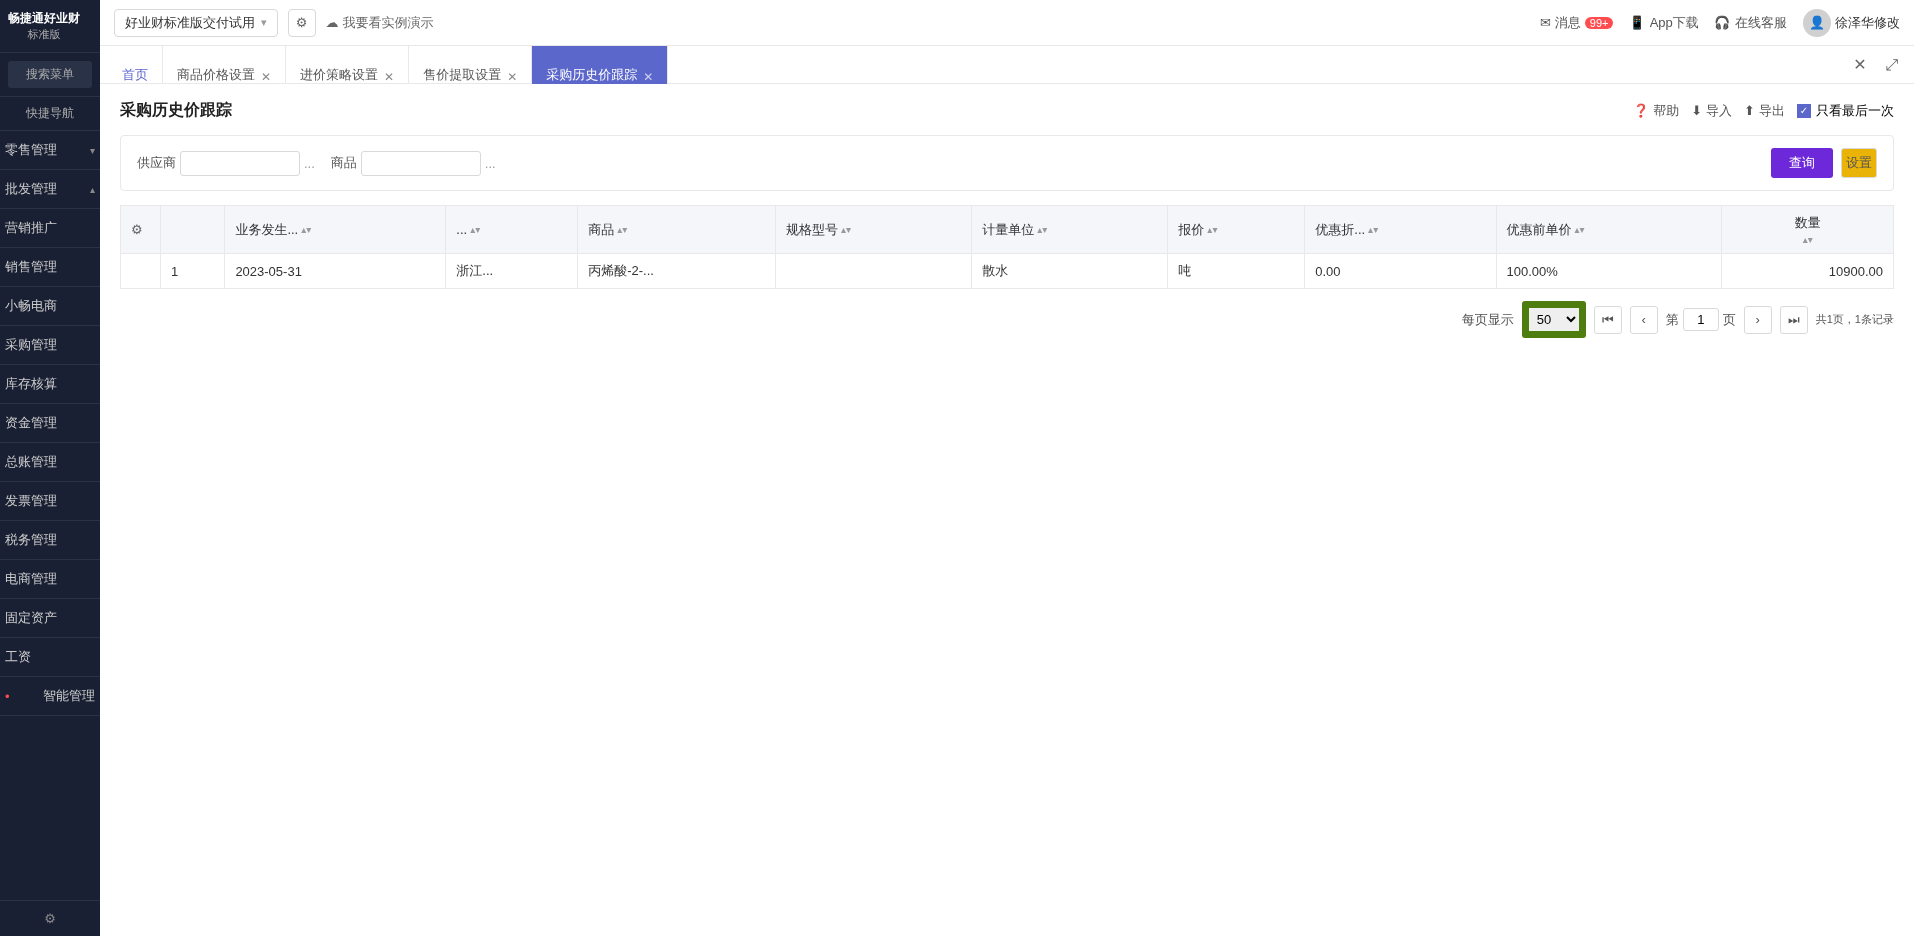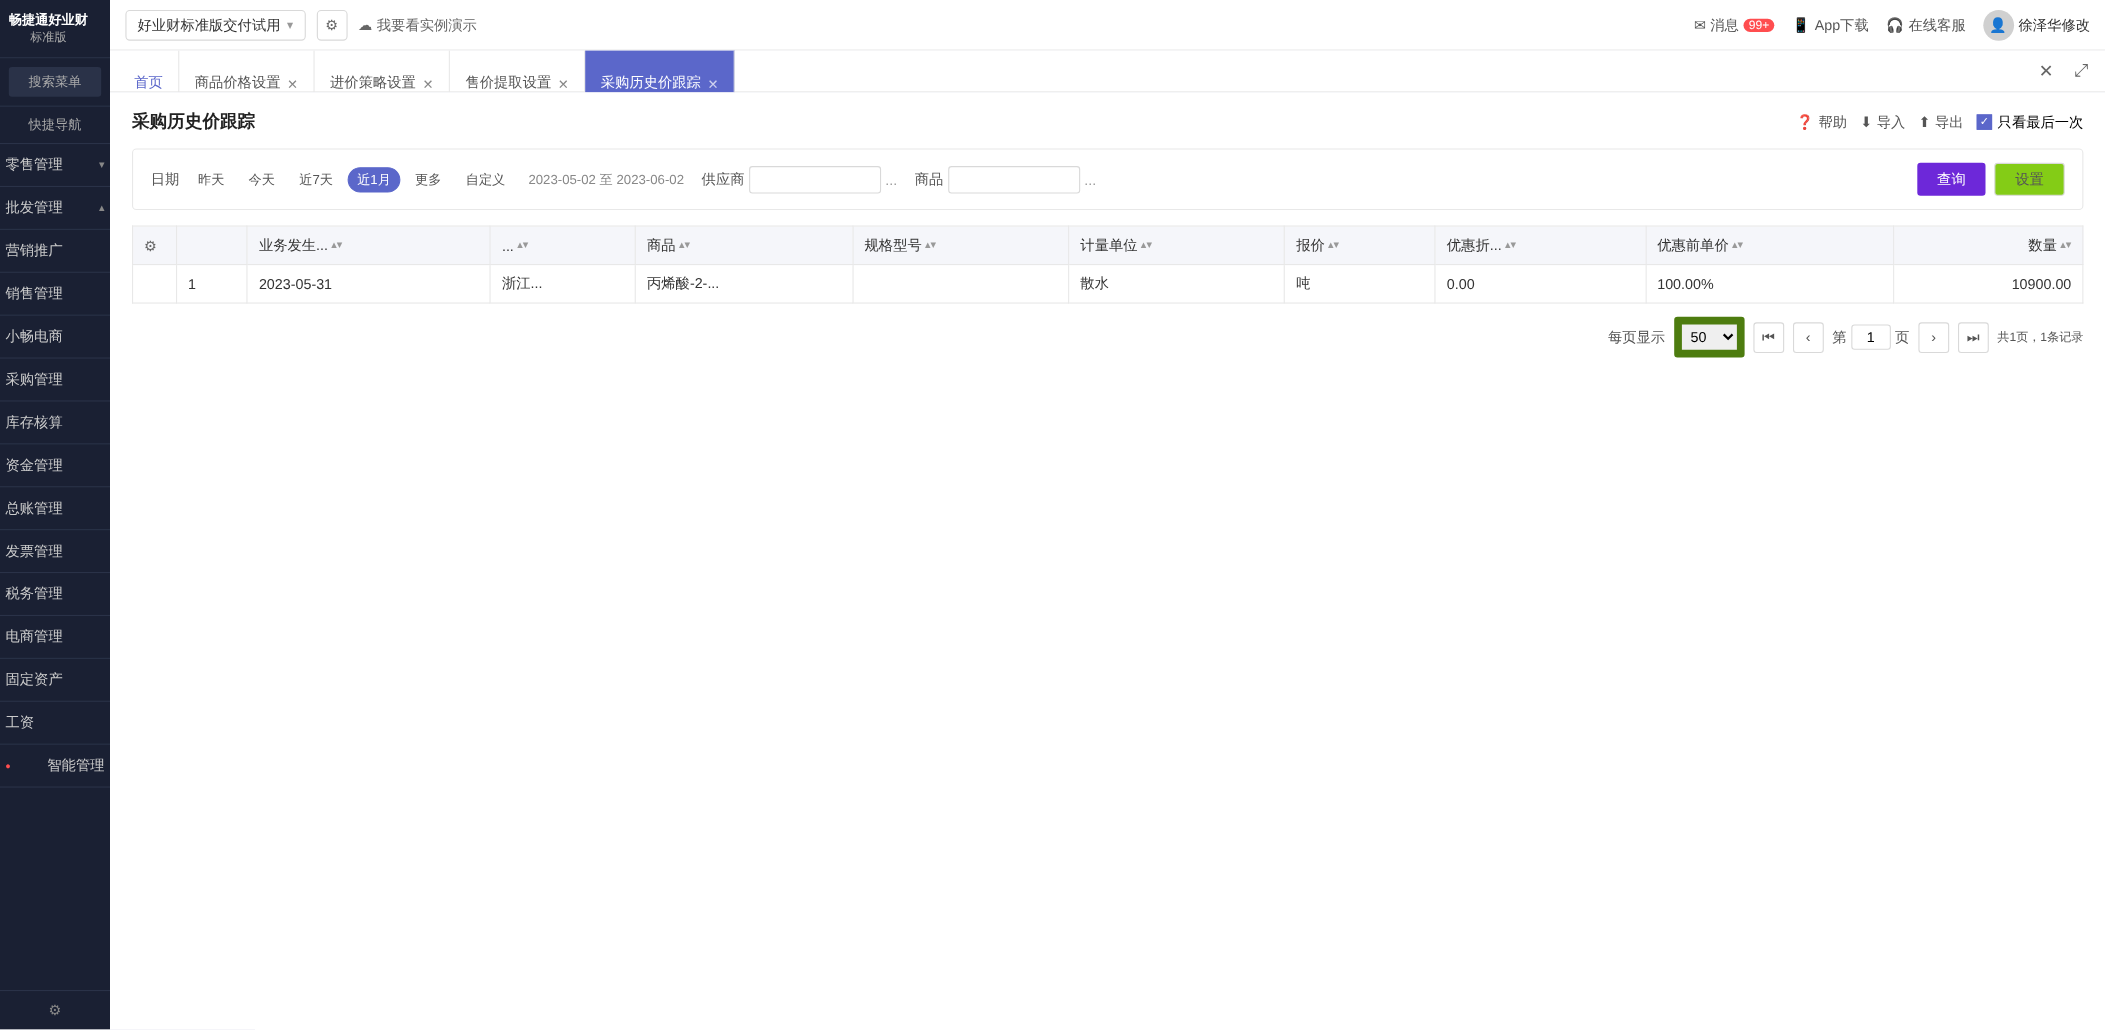--- a/index.html
+++ b/index.html
@@ -239,23 +239,23 @@
       outline: none;
     }
     .filter-more { color: #999; cursor: pointer; font-size: 13px; }
     .filter-actions { margin-left: auto; display: flex; gap: 8px; }
     .btn-query {
       background: #6d28d9; color: white;
       border: none; border-radius: 3px;
       padding: 6px 18px; cursor: pointer; font-size: 13px;
     }
     .btn-settings {
-      background: #84cc16; color: #555;
+      background: #eab308; color: #555;
       border: 1px solid #d9d9d9; border-radius: 3px;
-      padding: 5px 18px; cursor: pointer; font-size: 13px;
+      padding: 5px 4px; cursor: pointer; font-size: 13px;
     }
 
     
     .data-table {
       width: 100%; border-collapse: collapse;
       font-size: 13px;
     }
     .data-table th {
       background: #f5f6fa;
       border: 1px solid #e8e8e8;
@@ -453,32 +453,20 @@
           <label class="page-action-checkbox">
             <span class="checkbox">
               <span class="checkbox-check">✓</span>
             </span>
             <span>只看最后一次</span>
           </label>
         </div>
       </div>
 
       <div class="filter-bar">
-        <div class="filter-group">
-          <span class="filter-label">日期</span>
-          <div class="date-options">
-            <button class="date-btn">昨天</button>
-            <button class="date-btn">今天</button>
-            <button class="date-btn">近7天</button>
-            <button class="date-btn active">近1月</button>
-            <button class="date-btn">更多</button>
-            <button class="date-btn">自定义</button>
-          </div>
-          <span class="date-range">2023-05-02 至 2023-06-02</span>
-        </div>
 
         <div class="filter-input-group">
           <span class="filter-label">供应商</span>
           <input class="filter-input" type="text" value="" style="width: 120px;">
           <span class="filter-more">...</span>
         </div>
 
         <div class="filter-input-group">
           <span class="filter-label">商品</span>
           <input class="filter-input" type="text" value="" style="width: 120px;">
@@ -540,21 +528,21 @@
                 <span class="sort-icon">▴▾</span>
               </div>
             </th>
             <th>
               <div class="col-sort">
                 <span>优惠前单价</span>
                 <span class="sort-icon">▴▾</span>
               </div>
             </th>
             <th style="text-align:right;">
-              <div class="col-sort" style="justify-content:flex-end;">
+              <div class="col-sort" style="justify-content:center;flex-direction:column;">
                 <span>数量</span>
                 <span class="sort-icon">▴▾</span>
               </div>
             </th>
           </tr>
         </thead>
         <tbody>
           <tr class="table-row">
             <td></td>
             <td>1</td>

